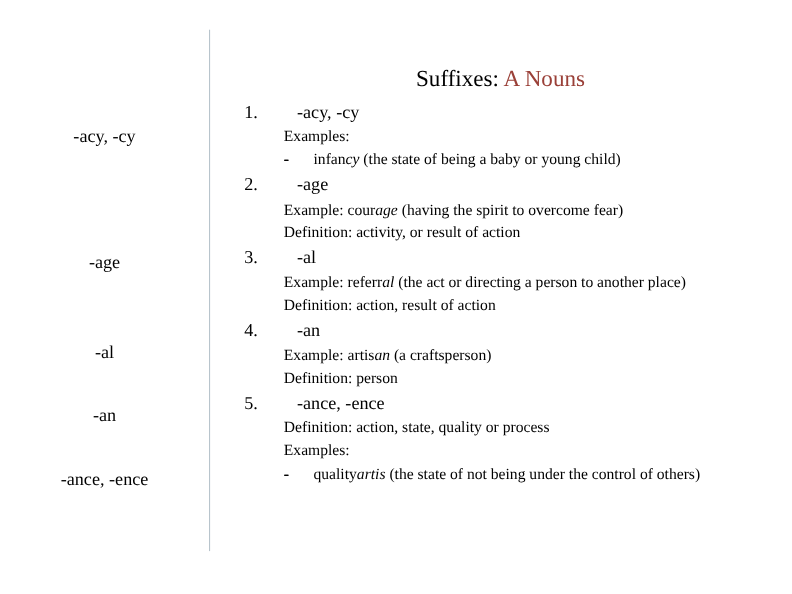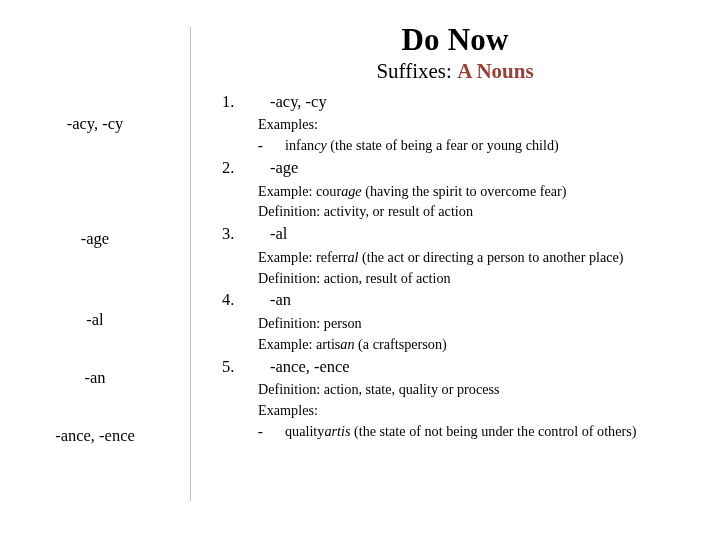--- a/index.html
+++ b/index.html
@@ -137,38 +137,37 @@
   <div class="divider" style="background: rgb(184, 196, 204);"></div>
 
   <div class="side-col">
     <div class="side-item s0">-acy, -cy</div>
     <div class="side-item s1">-age</div>
     <div class="side-item s2">-al</div>
     <div class="side-item s3">-an</div>
     <div class="side-item s4">-ance, -ence</div>
   </div>
 
-  <div class="title">Do Now</div>
   <div class="subtitle">
-    <span>Suffixes: </span><span class="accent" style="color: rgb(154, 64, 56); font-weight: bold;">A Nouns</span>
+    <span>Suffixes: </span><span class="accent" style="color: rgb(154, 64, 56);">A Nouns</span>
   </div>
 
   <div class="content">
 
     <div class="entry">
       <div class="entry-head">
         <span class="entry-num">1.</span><span>-acy, -cy</span>
       </div>
       <div class="entry-line">Examples:</div>
       <div class="ex-row">
         <span class="ex-dash">-</span>
       </div>
       <div class="ex-row">
         <span class="ex-dash">-</span>
-          <span class="wrap"><span>infan</span><i>cy</i><span> (the state of being a fear or young child)</span></span>
+          <span class="wrap"><span>infan</span><i>cy</i><span> (the state of being a baby or young child)</span></span>
       </div>
     </div>
 
     <div class="entry">
       <div class="entry-head">
         <span class="entry-num">2.</span><span>-age</span>
       </div>
       <div class="entry-line">
         <span>Example: </span><span>cour</span><i>age</i><span> (having the spirit to overcome fear)</span>
       </div>
@@ -182,24 +181,24 @@
       <div class="entry-line">
         <span>Example: </span><span>referr</span><i>al</i><span> (the act or directing a person to another place)</span>
       </div>
       <div class="entry-line">Definition: action, result of action</div>
     </div>
 
     <div class="entry">
       <div class="entry-head">
         <span class="entry-num">4.</span><span>-an</span>
       </div>
-      <div class="entry-line">Definition: person</div>
       <div class="entry-line">
         <span>Example: </span><span>artis</span><i>an</i><span> (a craftsperson)</span>
       </div>
+      <div class="entry-line">Definition: person</div>
     </div>
 
     <div class="entry">
       <div class="entry-head">
         <span class="entry-num">5.</span><span>-ance, -ence</span>
       </div>
       <div class="entry-line">Definition: action, state, quality or process</div>
       <div class="entry-line">Examples:</div>
       <div class="ex-row">
         <span class="ex-dash">-</span>

